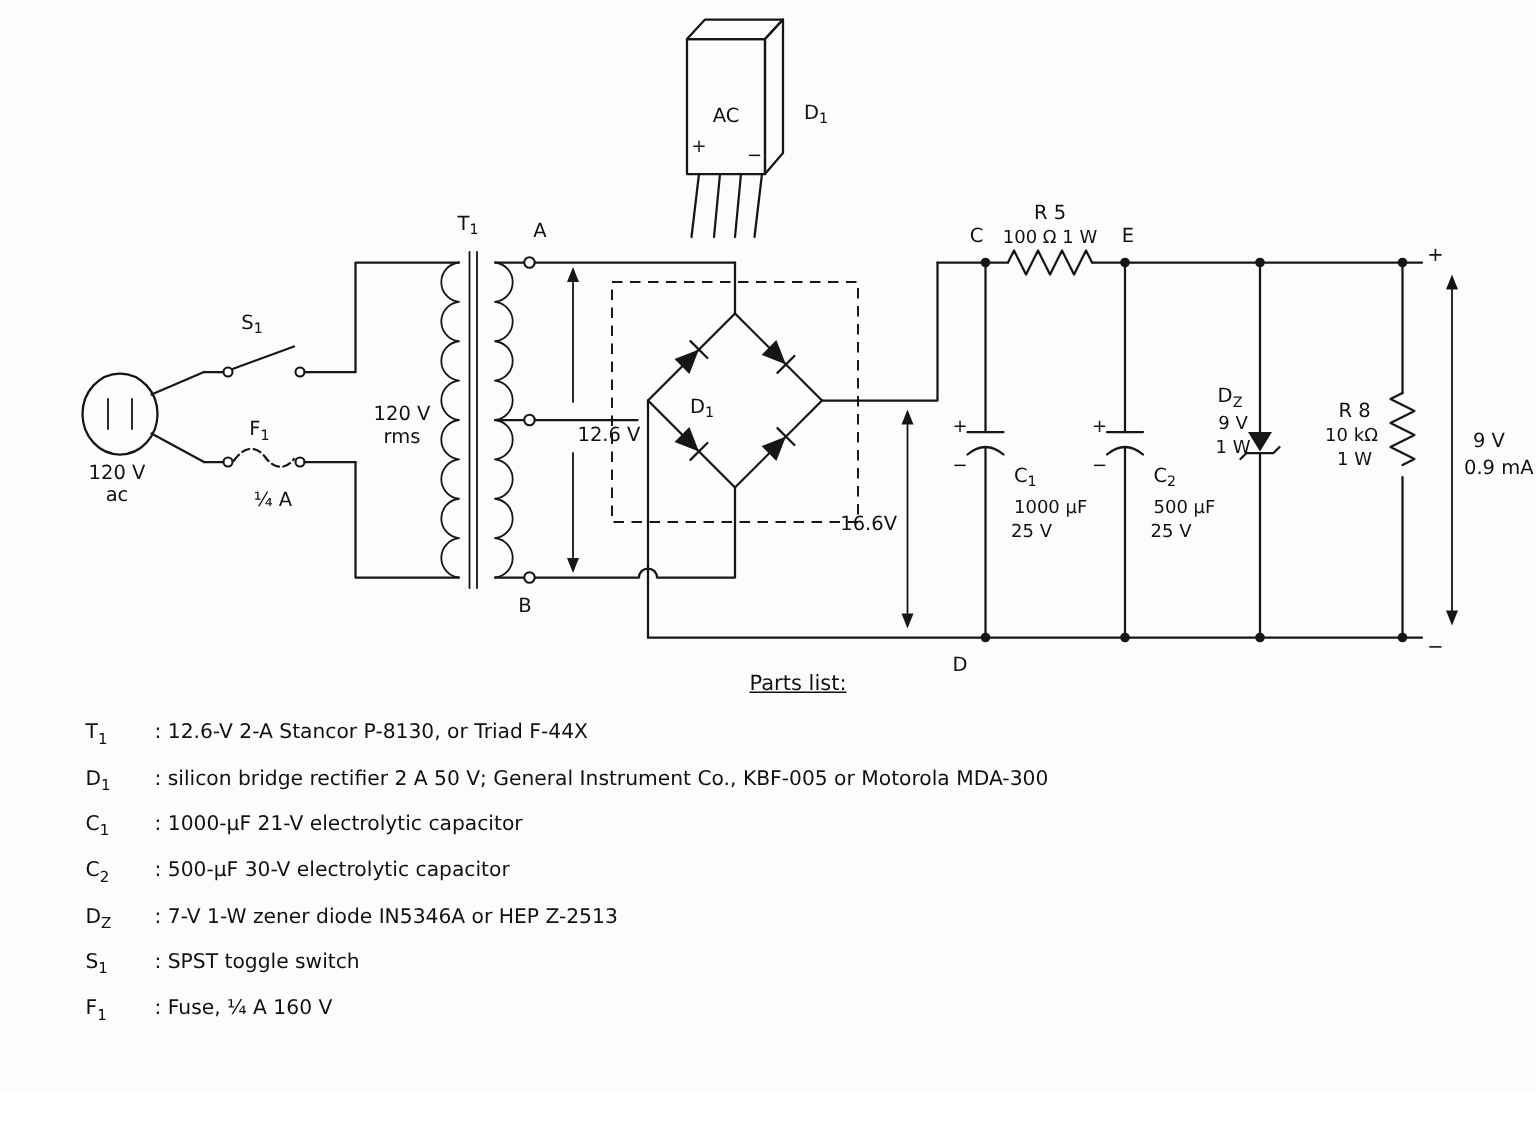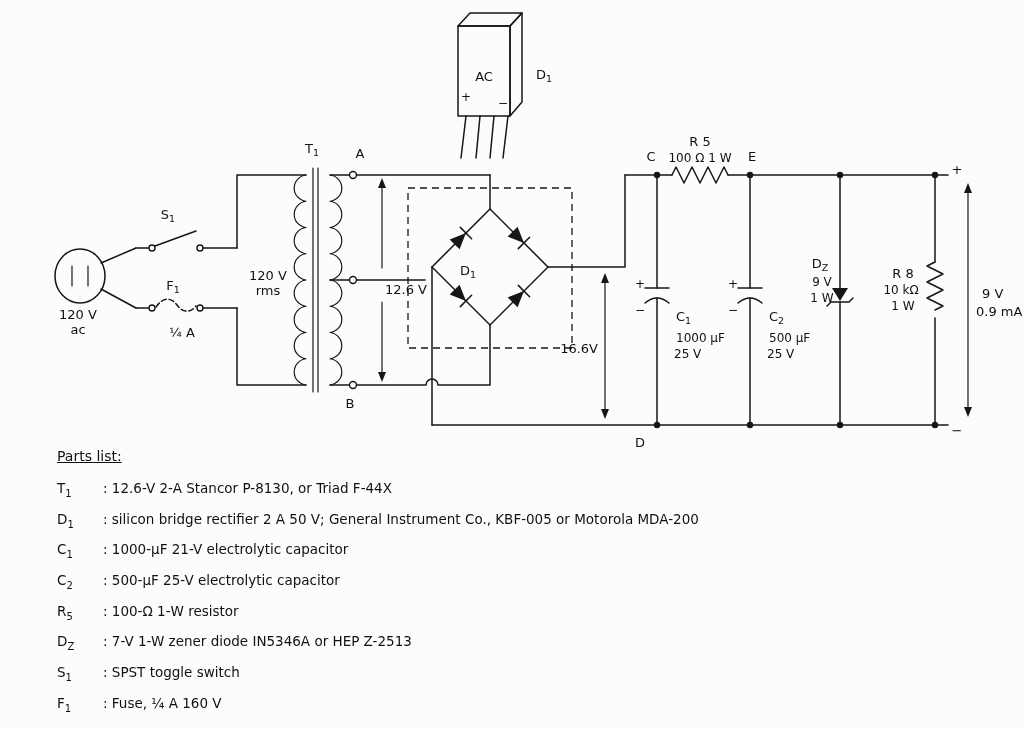--- a/index.html
+++ b/index.html
@@ -9,21 +9,21 @@
   svg text{font-family:"DejaVu Sans",sans-serif;font-size:13px;fill:#111;}
   .w{fill:none;stroke:#161616;stroke-width:1.5;stroke-linecap:round;stroke-linejoin:round;}
   .thin{stroke-width:1.2;}
   .dashbox{fill:none;stroke:#161616;stroke-width:1.3;stroke-dasharray:7,5;}
   .fuse{stroke-dasharray:5,3;}
   .blk{fill:#161616;stroke:none;}
   .oc{fill:#fcfcfa;stroke:#161616;stroke-width:1.4;}
   .sub{font-size:9.5px;}
   .sm{font-size:12px;}
   .parts{position:absolute;left:57px;top:448px;width:950px;}
-  .parts-title{font-size:14px;text-decoration:underline;margin:0 0 16px 0;}
+  .parts-title{font-size:14px;text-decoration:underline;margin:0 0 16px 0;text-align:center;}
   .prow{display:flex;font-size:13.5px;line-height:17px;margin-bottom:9px;}
   .des{width:46px;flex:none;}
   .des sub{font-size:10px;}
   .txt{flex:1;}
 </style>
 </head>
 <body>
 
 <div class="stage">
 
@@ -227,33 +227,29 @@
 
 <div class="parts">
   <div class="parts-title">Parts list:</div>
 
   <div class="prow">
     <span class="des"><span>T</span><sub>1</sub></span>
     <span class="txt">: 12.6-V 2-A Stancor P-8130, or Triad F-44X</span>
   </div>
   <div class="prow">
     <span class="des"><span>D</span><sub>1</sub></span>
-    <span class="txt">: silicon bridge rectifier 2 A 50 V; General Instrument Co., KBF-005 or Motorola MDA-200</span>
+    <span class="txt">: silicon bridge rectifier 2 A 50 V; General Instrument Co., KBF-005 or Motorola MDA-300</span>
   </div>
   <div class="prow">
     <span class="des"><span>C</span><sub>1</sub></span>
     <span class="txt">: 1000-μF 21-V electrolytic capacitor</span>
   </div>
   <div class="prow">
     <span class="des"><span>C</span><sub>2</sub></span>
-    <span class="txt">: 500-μF 25-V electrolytic capacitor</span>
-  </div>
-  <div class="prow">
-    <span class="des"><span>R</span><sub>5</sub></span>
-    <span class="txt">: 100-Ω 1-W resistor</span>
+    <span class="txt">: 500-μF 30-V electrolytic capacitor</span>
   </div>
   <div class="prow">
     <span class="des"><span>D</span><sub>Z</sub></span>
     <span class="txt">: 7-V 1-W zener diode IN5346A or HEP Z-2513</span>
   </div>
   <div class="prow">
     <span class="des"><span>S</span><sub>1</sub></span>
     <span class="txt">: SPST toggle switch</span>
   </div>
   <div class="prow">

